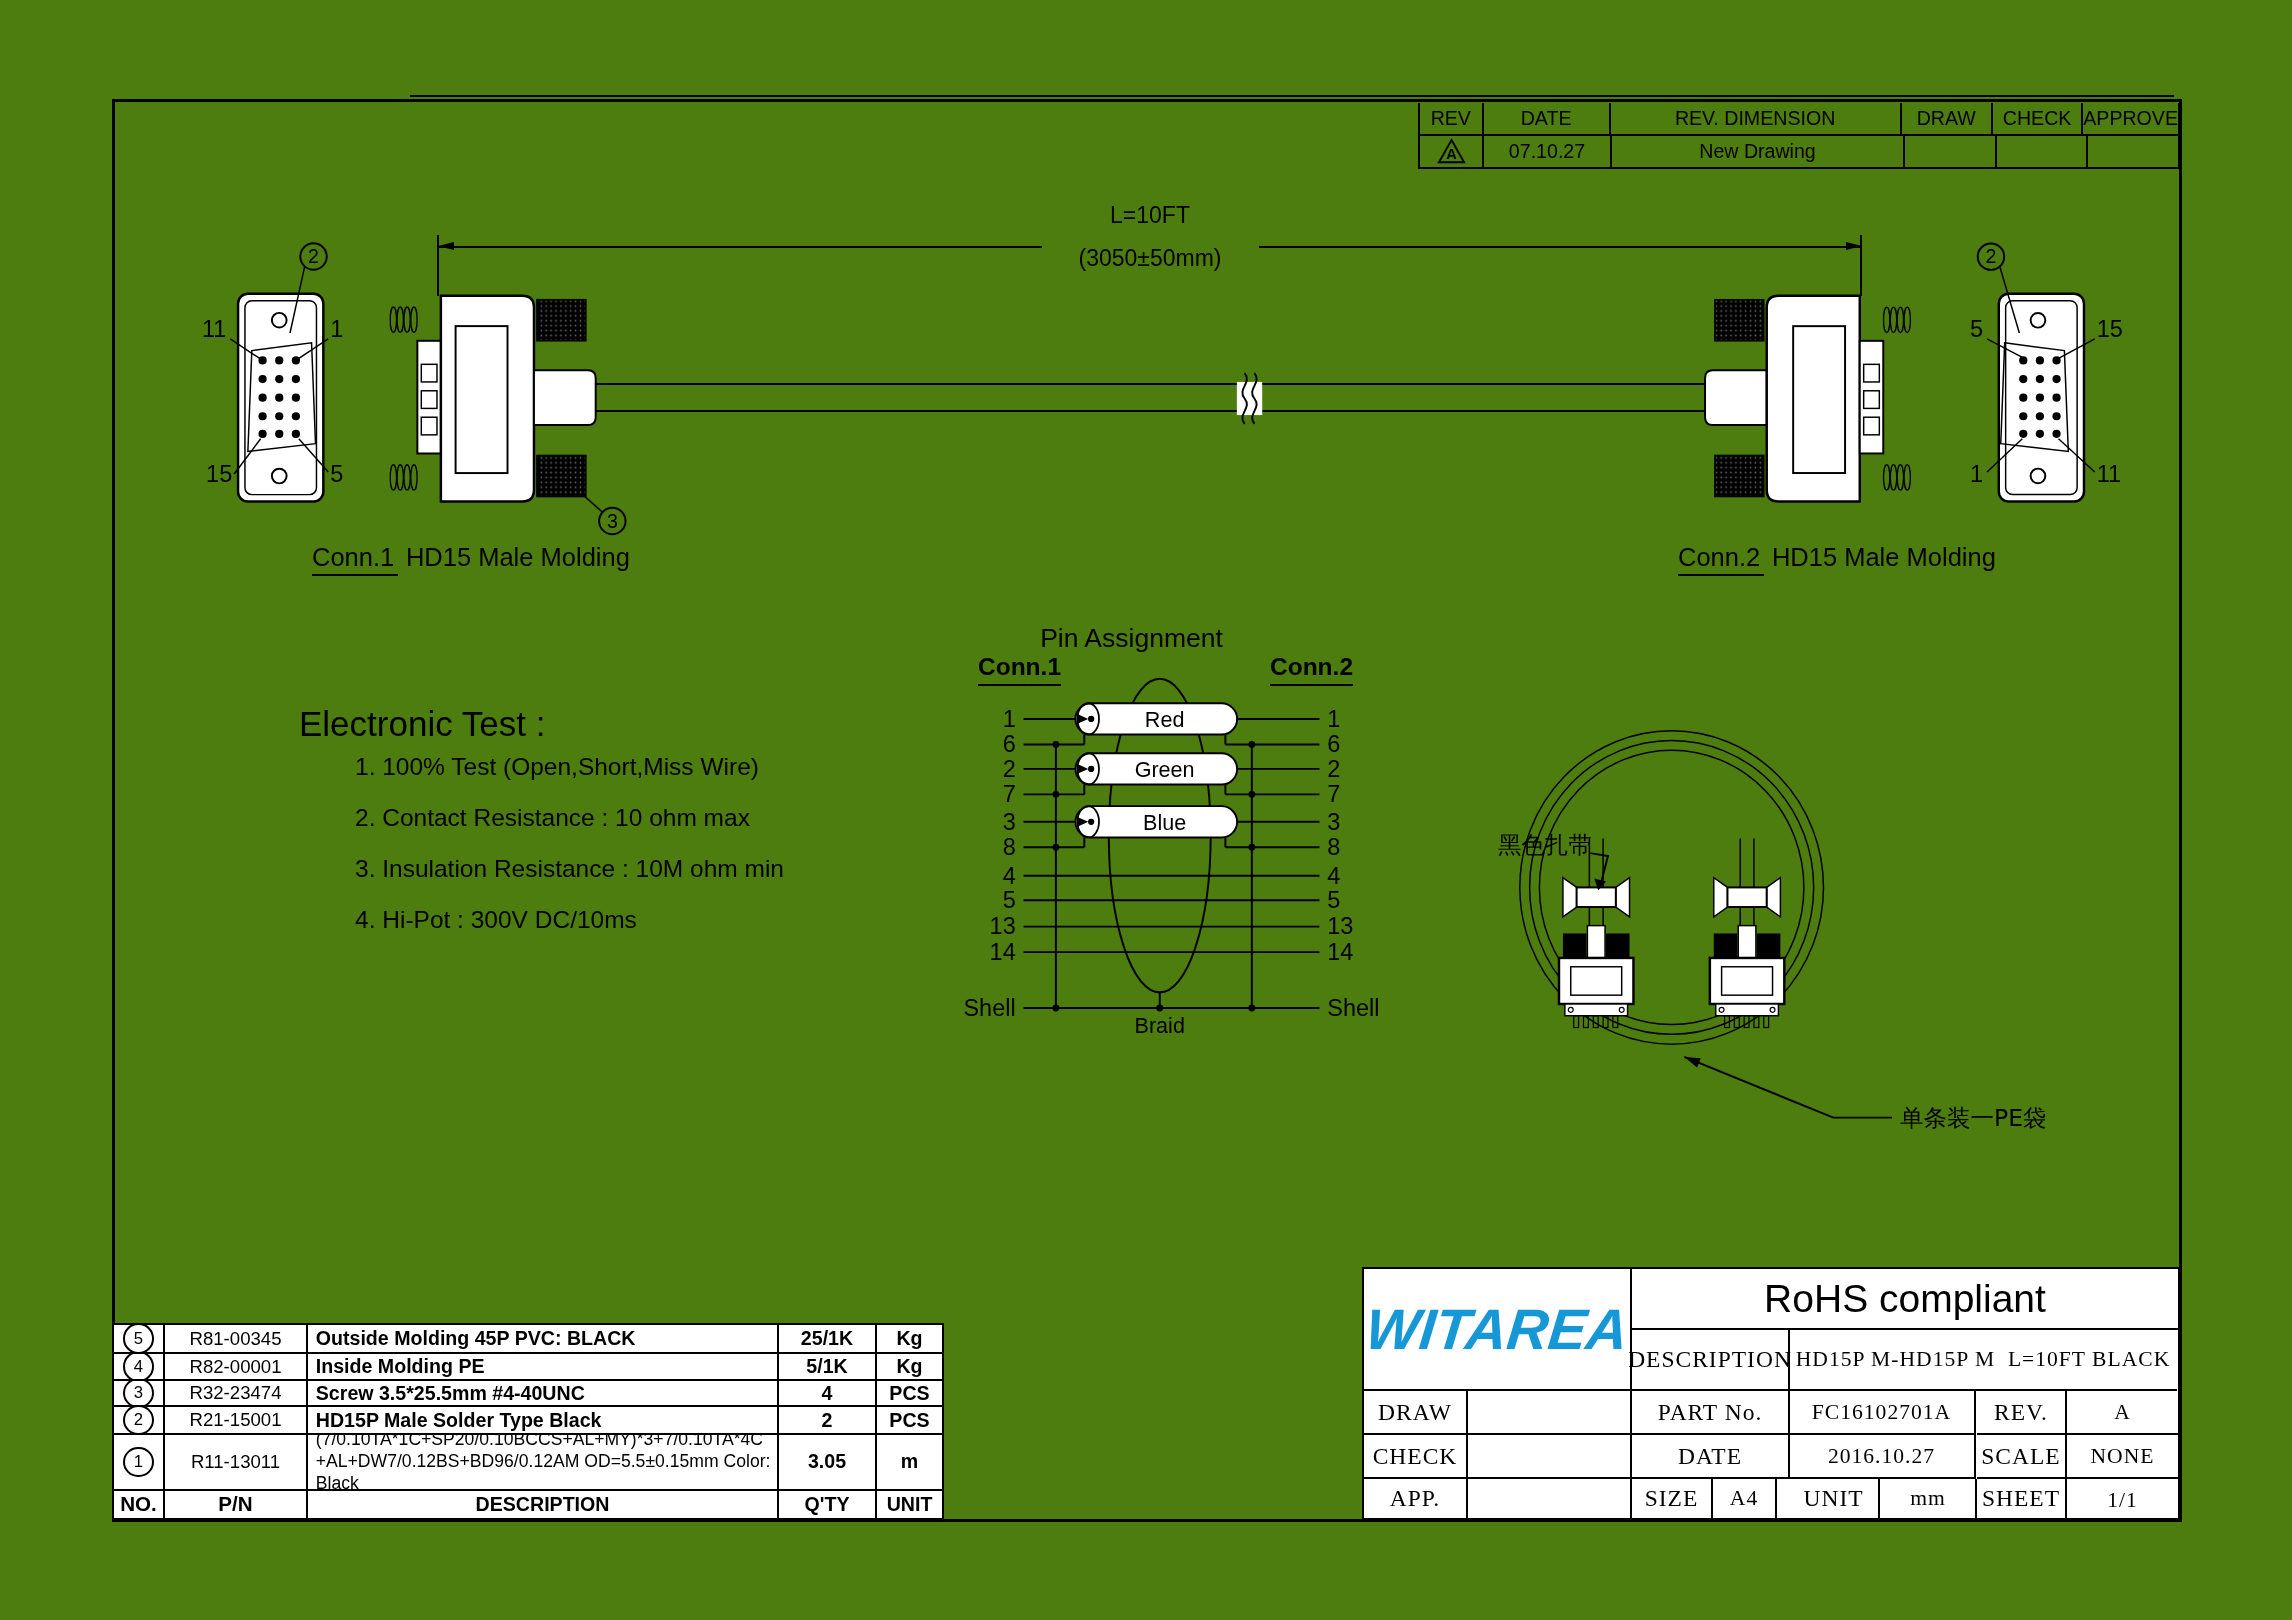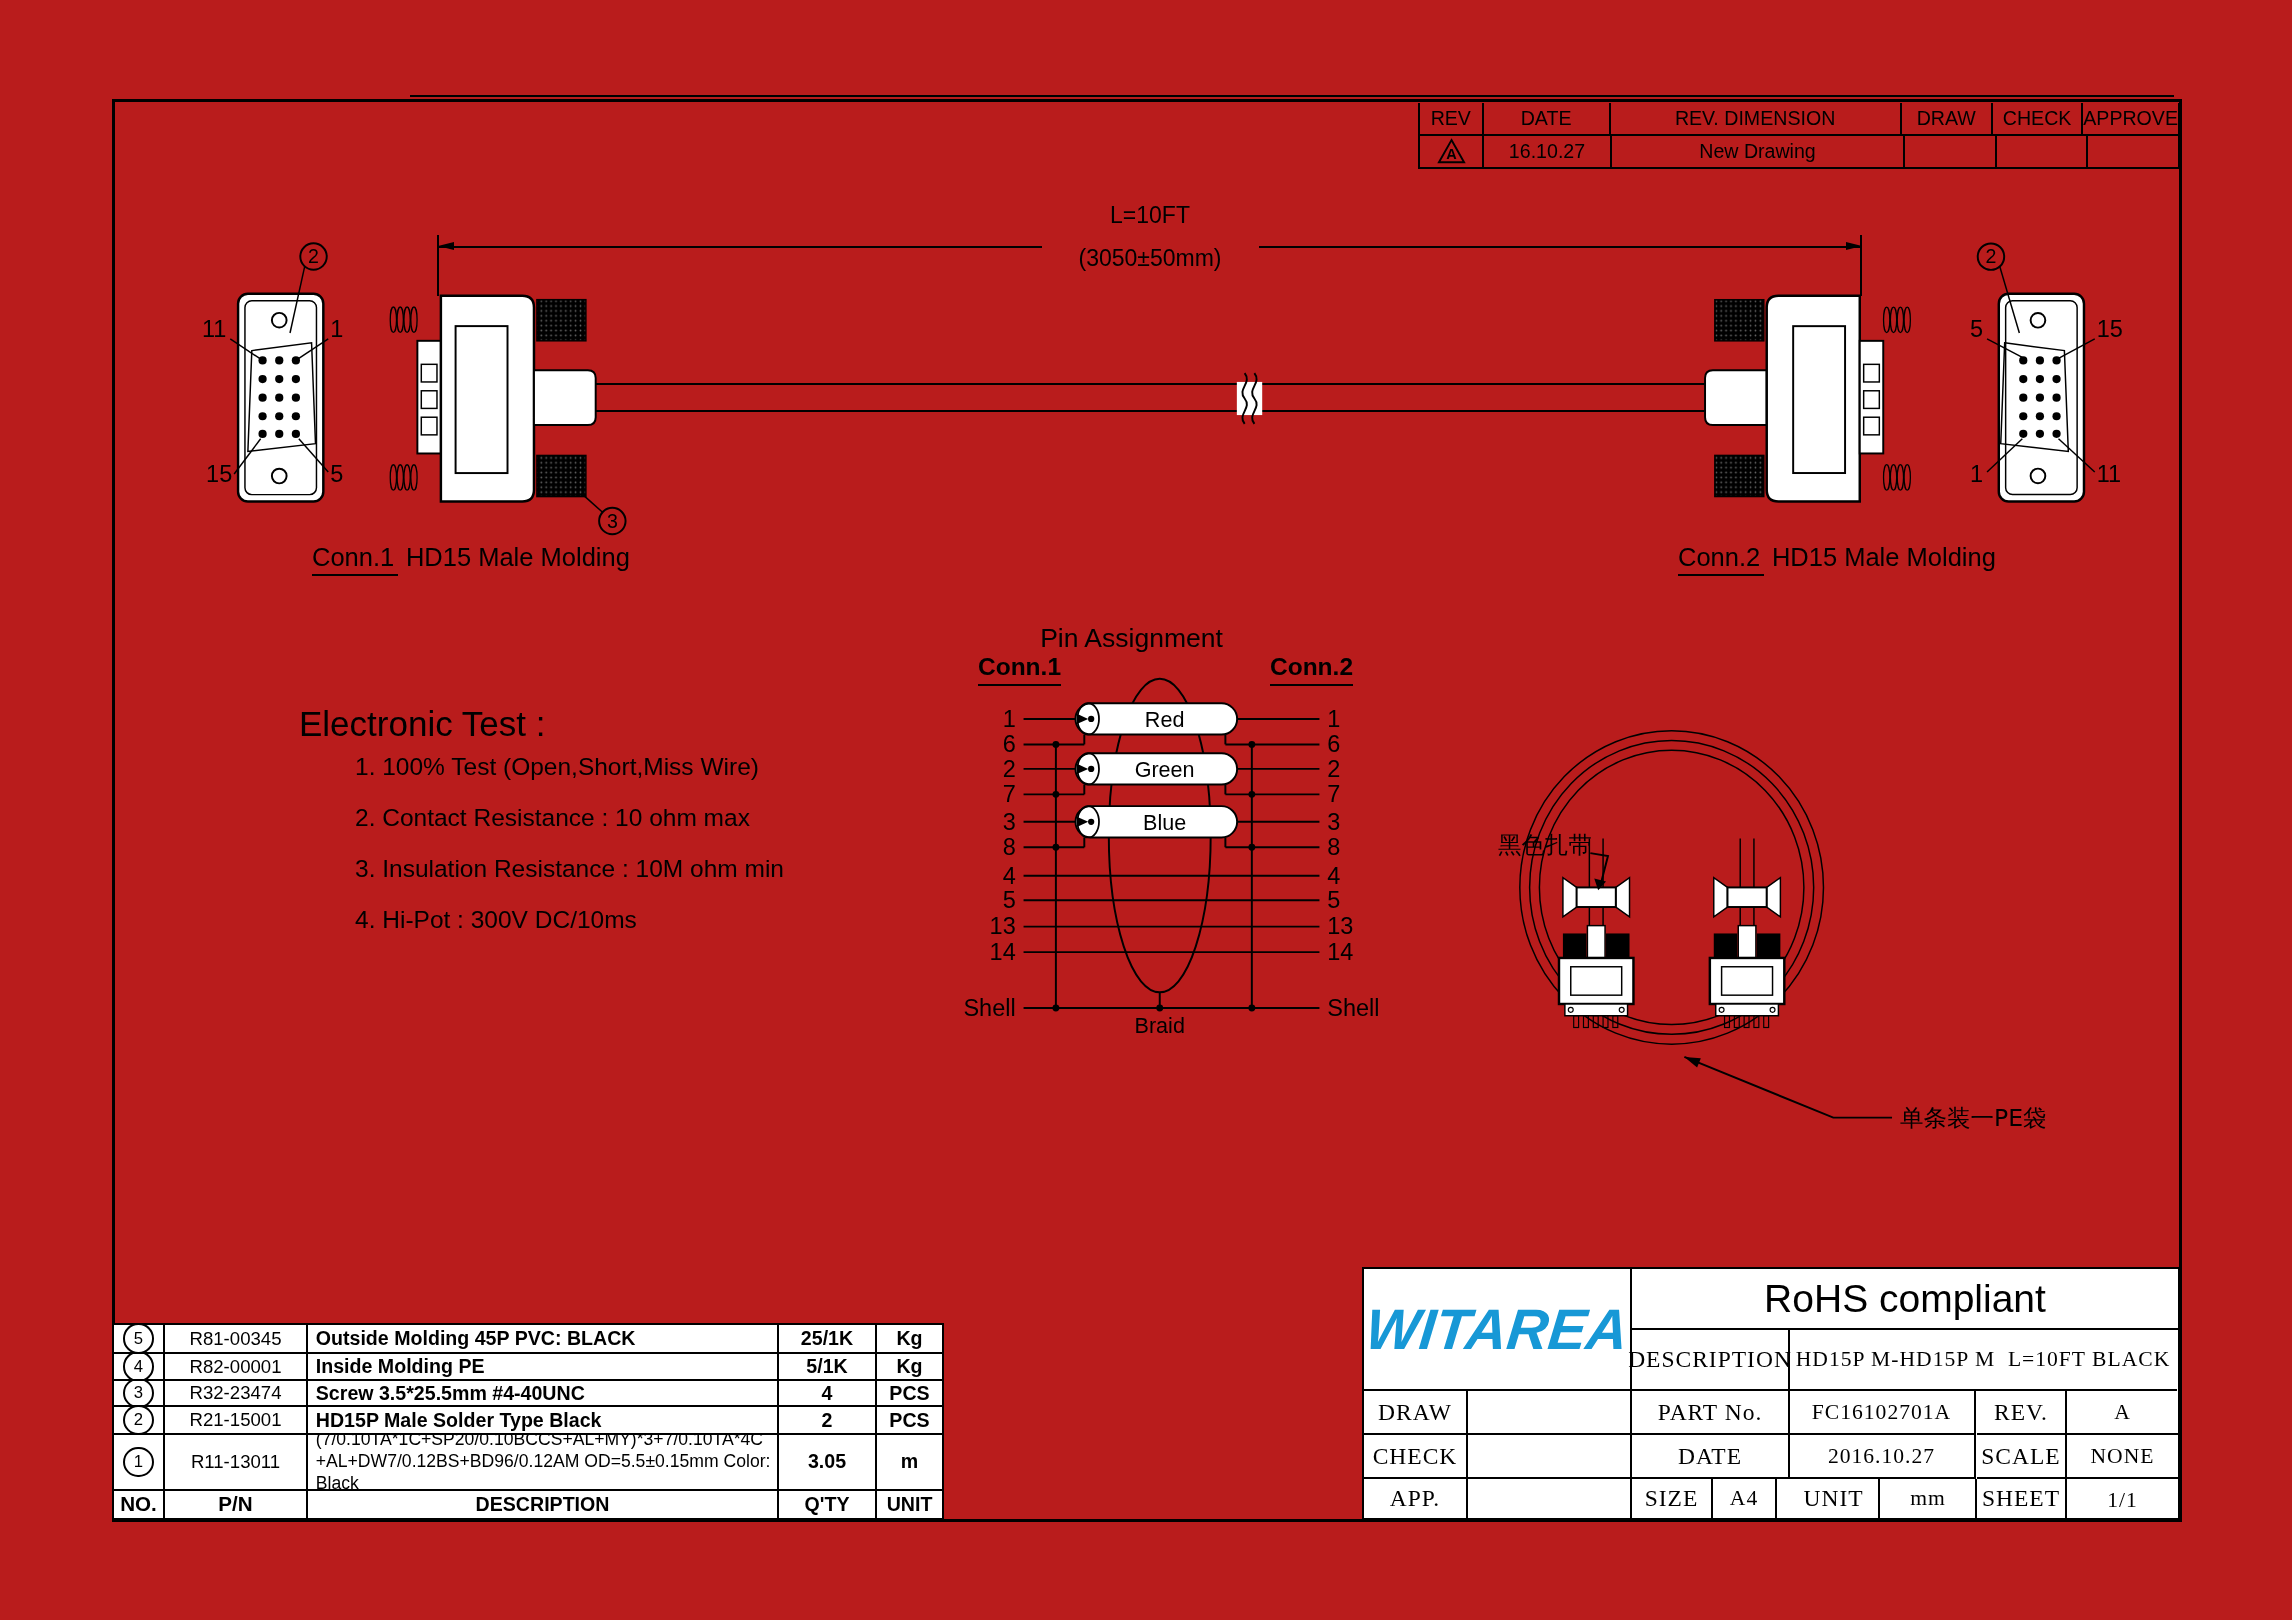--- a/index.html
+++ b/index.html
@@ -1,18 +1,18 @@
 <!DOCTYPE html>
 <html><head>
 <meta charset="utf-8">
 <style>
   html,body{margin:0;padding:0;background:#ffffff;}
   body{width:2293px;height:1620px;position:relative;font-family:"Liberation Sans",sans-serif;color:#000;}
   .abs{position:absolute;}
-  .sheet{position:absolute;left:0;top:0;width:2293px;height:1620px;background:#b91c1c;overflow:hidden;}
+  .sheet{position:absolute;left:0;top:0;width:2293px;height:1620px;background:#4d7c0f;overflow:hidden;}
   .frame{position:absolute;left:112px;top:99px;width:2064px;height:1417px;border:3.9px solid #000;}
   .thinline{position:absolute;left:410px;top:95px;width:1764px;height:2px;background:#000;}
   .hline{position:absolute;height:2px;background:#000;}
   .vline{position:absolute;width:2px;background:#000;}
   .arrow-left{position:absolute;width:0;height:0;border-top:4.9px solid transparent;border-bottom:4.9px solid transparent;border-right:16.7px solid #000;}
   .arrow-right{position:absolute;width:0;height:0;border-top:4.9px solid transparent;border-bottom:4.9px solid transparent;border-left:16.7px solid #000;}
   .dim-label{position:absolute;font-size:23px;text-align:center;}
   .conn-label{position:absolute;font-size:25.5px;white-space:nowrap;}
   .conn-label .u{border-bottom:2.5px solid #000;padding-bottom:2.9px;padding-right:3.9px;}
   .conn-label .rest{margin-left:7.8px;}
@@ -70,21 +70,21 @@
       <div class="rcell" style="width:91px">CHECK</div>
       <div class="rcell">APPROVE</div>
     </div>
     <div class="rrow">
       <div class="rcell" style="width:64px">
         <svg width="29" height="27.4" viewBox="0 0 30 28" style="font-size:20px">
           <polygon points="15,2 28,25 2,25" fill="none" stroke="#000" stroke-width="2"></polygon>
           <text x="15" y="22" font-size="15" font-weight="bold" text-anchor="middle">A</text>
         </svg>
       </div>
-      <div class="rcell" style="width:128px">16.10.27</div>
+      <div class="rcell" style="width:128px">07.10.27</div>
       <div class="rcell" style="width:293px">New Drawing</div>
       <div class="rcell" style="width:92px"></div>
       <div class="rcell" style="width:91px"></div>
       <div class="rcell"></div>
     </div>
   </div>
 
   <div class="vline" style="left:437px;top:235px;height:61px"></div>
   <div class="vline" style="left:1860px;top:235px;height:61px"></div>
   <div class="hline" style="left:438px;top:246px;width:604px"></div>

